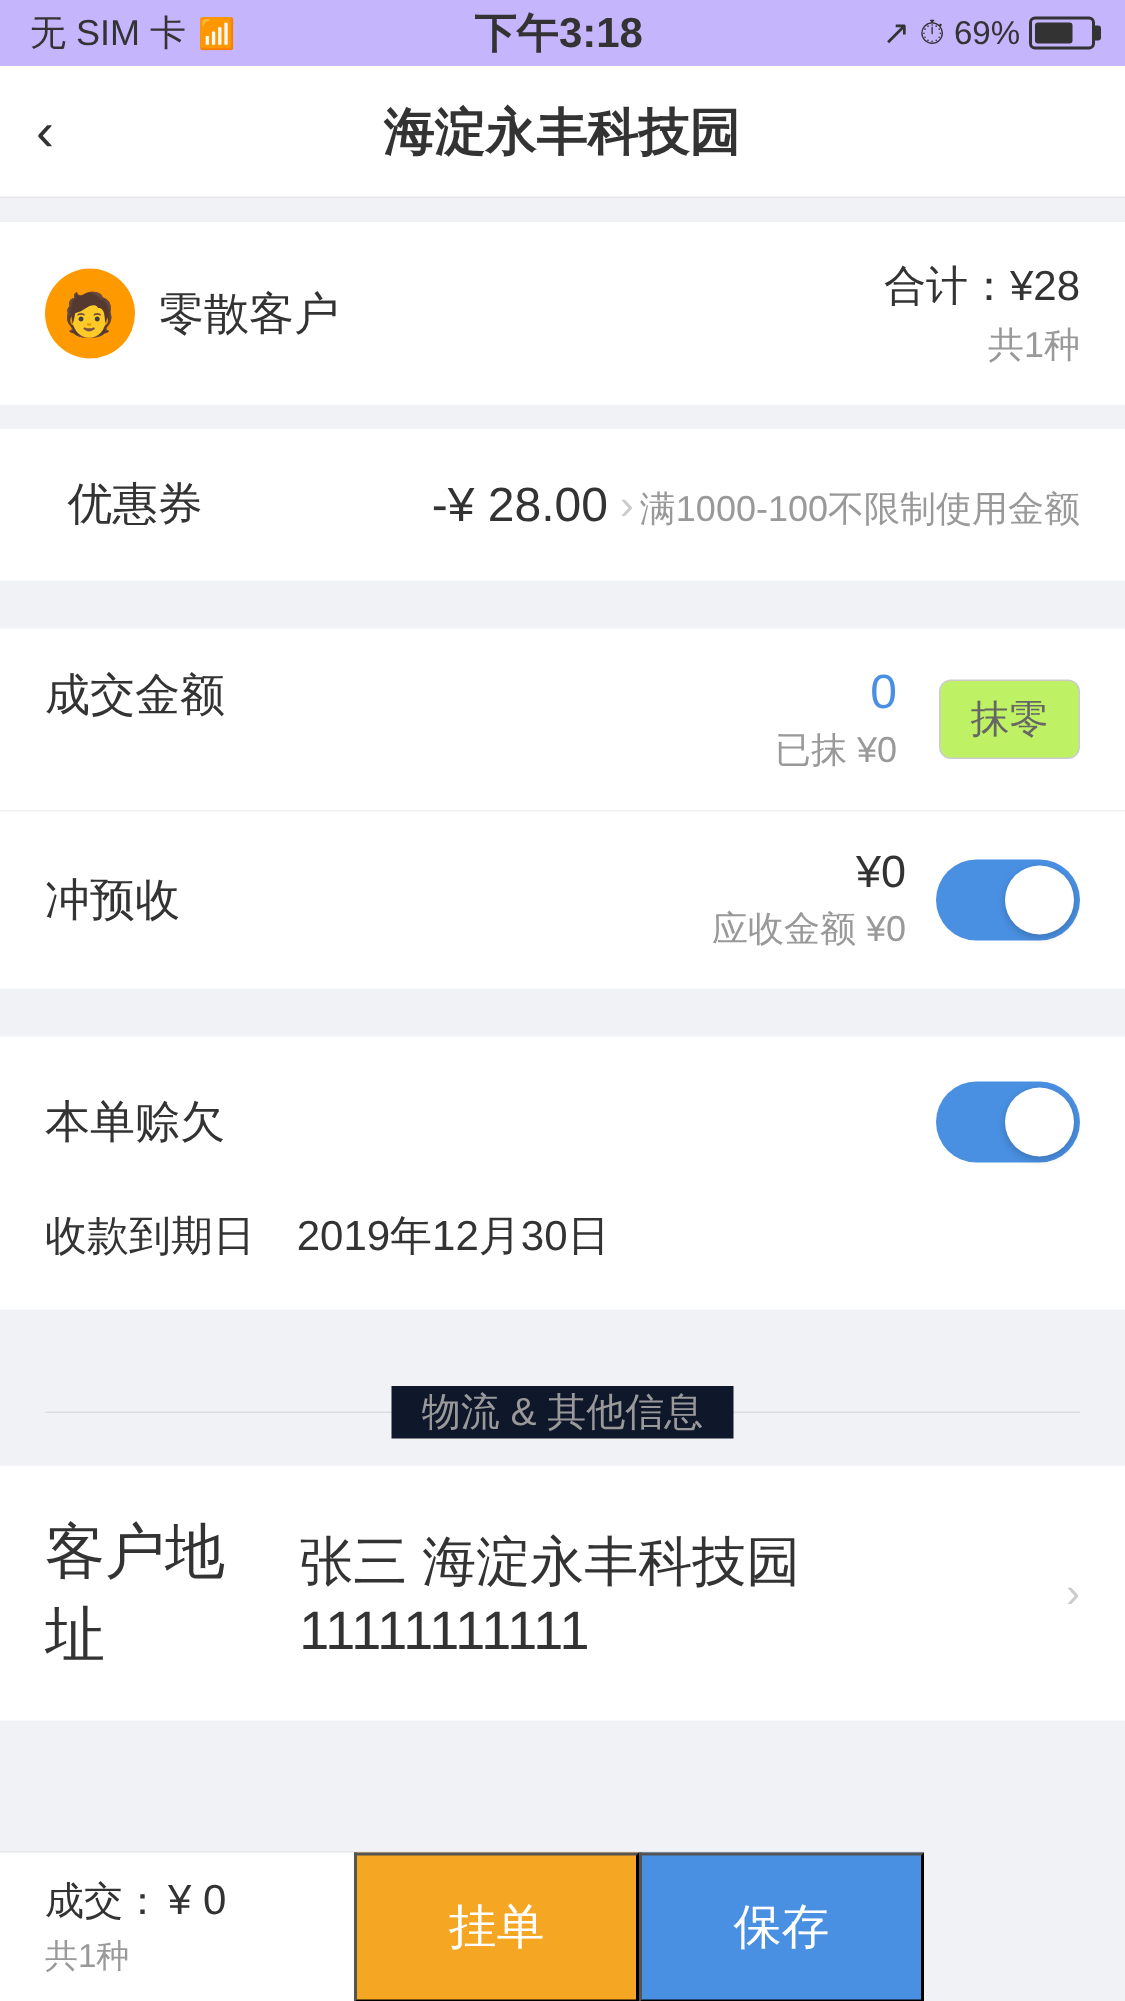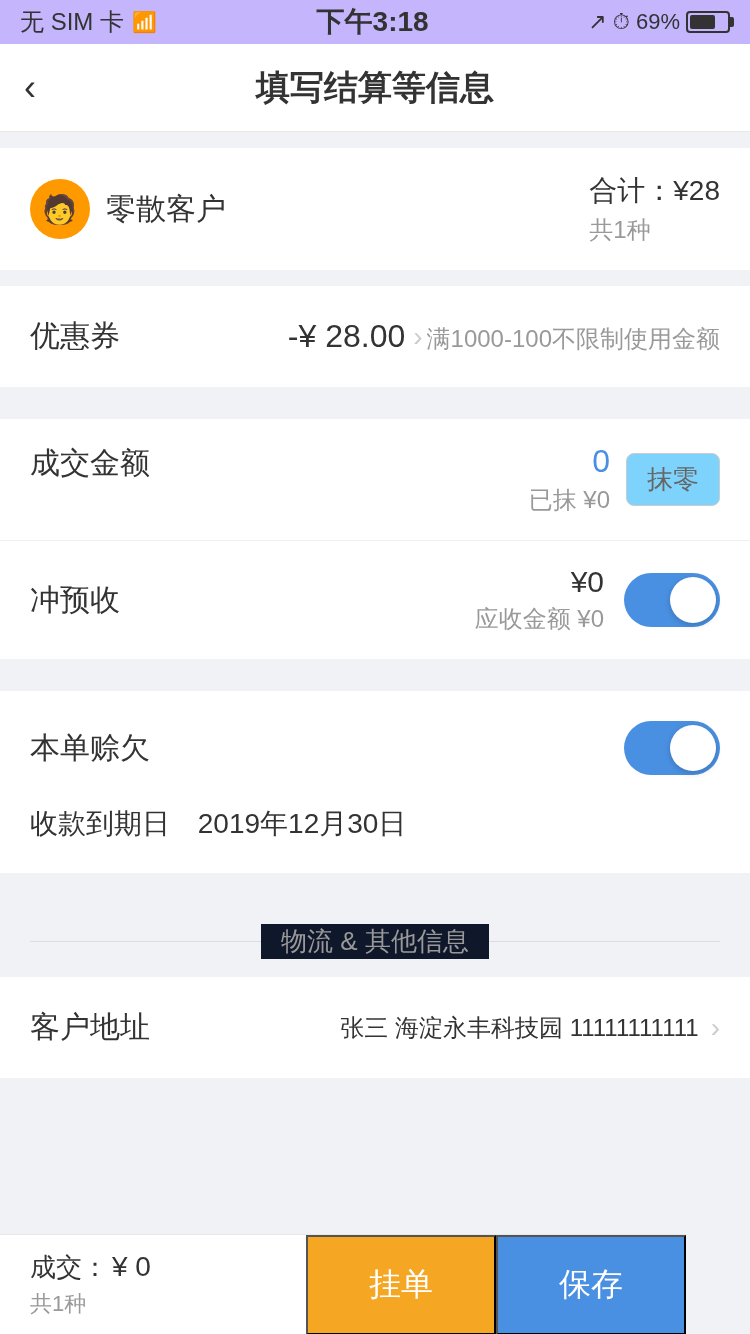--- a/index.html
+++ b/index.html
@@ -82,32 +82,33 @@
     }
     .customer-left { display: flex; align-items: center; gap: 16px; }
     .customer-avatar {
       width: 60px; height: 60px;
       background: #f90;
       border-radius: 50%;
       display: flex; align-items: center; justify-content: center;
       color: #fff; font-size: 28px;
     }
     .customer-name { font-size: 30px; color: #333; }
-    .customer-right { text-align: left; }
+    .customer-right { text-align: right; }
     .total-amount { font-size: 28px; color: #333; }
     .total-count { font-size: 24px; color: #999; margin-top: 4px; }
 
     
     .form-row {
       padding: 30px;
       display: flex;
       align-items: center;
       justify-content: space-between;
       border-bottom: 1px solid #f0f0f0;
       min-height: 90px;
+      text-align: center;
     }
     .form-row:last-child { border-bottom: none; }
     .form-label {
       font-size: 30px;
       color: #333;
       min-width: 120px;
     }
     .form-value-right {
       display: flex;
       align-items: flex-end;
@@ -136,23 +137,23 @@
       color: #4a90e2;
       font-weight: 500;
     }
     .amount-sub { font-size: 24px; color: #999; }
     .round-zero-btn {
       border: 1px solid #ccc;
       border-radius: 8px;
       padding: 8px 20px;
       font-size: 26px;
       color: #666;
-      background: #7dd3fc;
+      background: #bef264;
       cursor: pointer;
-      margin-left: 16px;
+      margin-left: 28px;
       white-space: nowrap;
     }
     .amount-right-group {
       display: flex;
       align-items: center;
     }
 
     
     .prepay-row {
       padding: 24px 30px;
@@ -236,29 +237,29 @@
     }
 
     
     .address-row {
       padding: 30px;
       display: flex;
       align-items: center;
       justify-content: space-between;
       background: #fff;
     }
-    .address-label { font-size: 30px; color: #333; min-width: 120px; }
-    .address-value { font-size: 24px; color: #333; flex: 1; margin-left: 20px; }
+    .address-label { font-size: 40px; color: #333; min-width: 120px; }
+    .address-value { font-size: 36px; color: #333; flex: 1; margin-left: 20px; }
     .address-right { display: flex; align-items: center; gap: 4px; }
 
     
     .bottom-bar {
       position: fixed;
       bottom: 0;
-      width: 686px;
+      width: 616px;
       height: 100px;
       display: flex;
       align-items: center;
       background: #fff;
       border-top: 1px solid #e8e8e8;
     }
     .bottom-summary {
       flex: 1;
       padding: 0 30px;
     }
@@ -297,21 +298,21 @@
     <div class="battery-icon">
       <div class="battery-fill"></div>
     </div>
   </div>
 </div>
 
 <div class="nav-bar">
   <div class="nav-back">
     <span>‹</span>
   </div>
-  <span class="nav-title">填写结算等信息</span>
+  <span class="nav-title">海淀永丰科技园</span>
 </div>
 
 <div class="section" style="margin-top:16px;">
   <div class="customer-row">
     <div class="customer-left">
       <div class="customer-avatar">
         <span>🧑</span>
       </div>
       <span class="customer-name">零散客户</span>
     </div>

